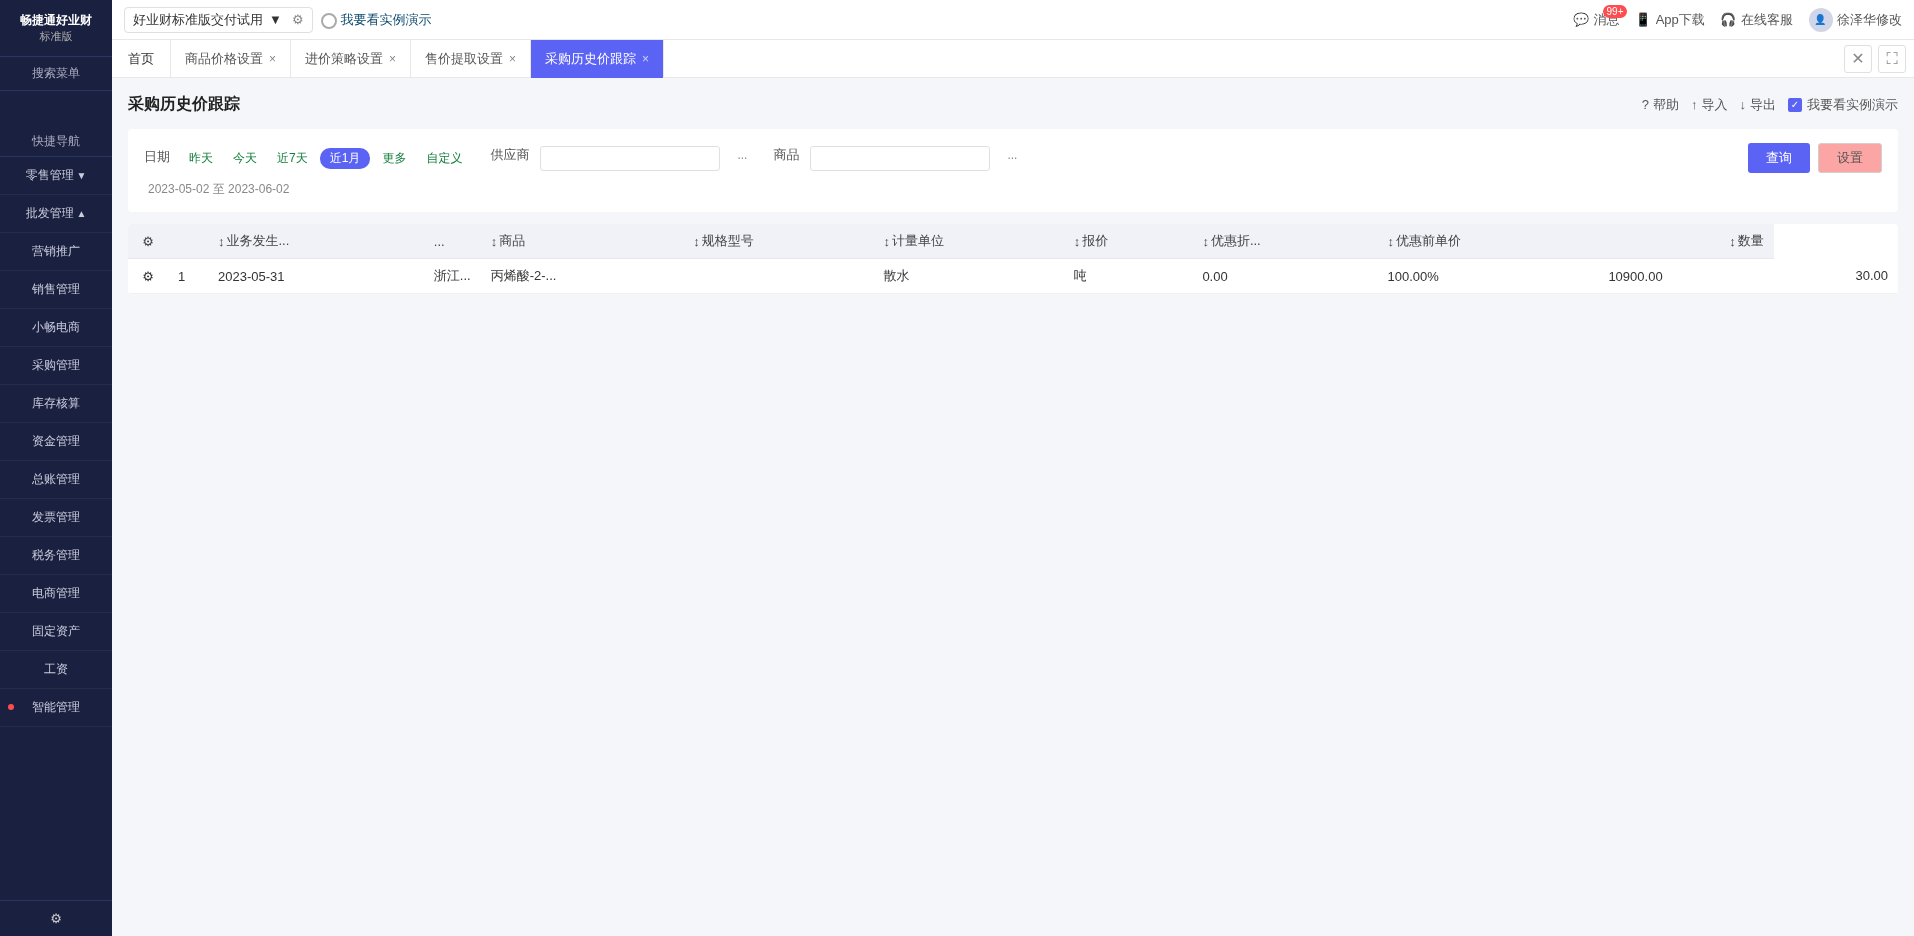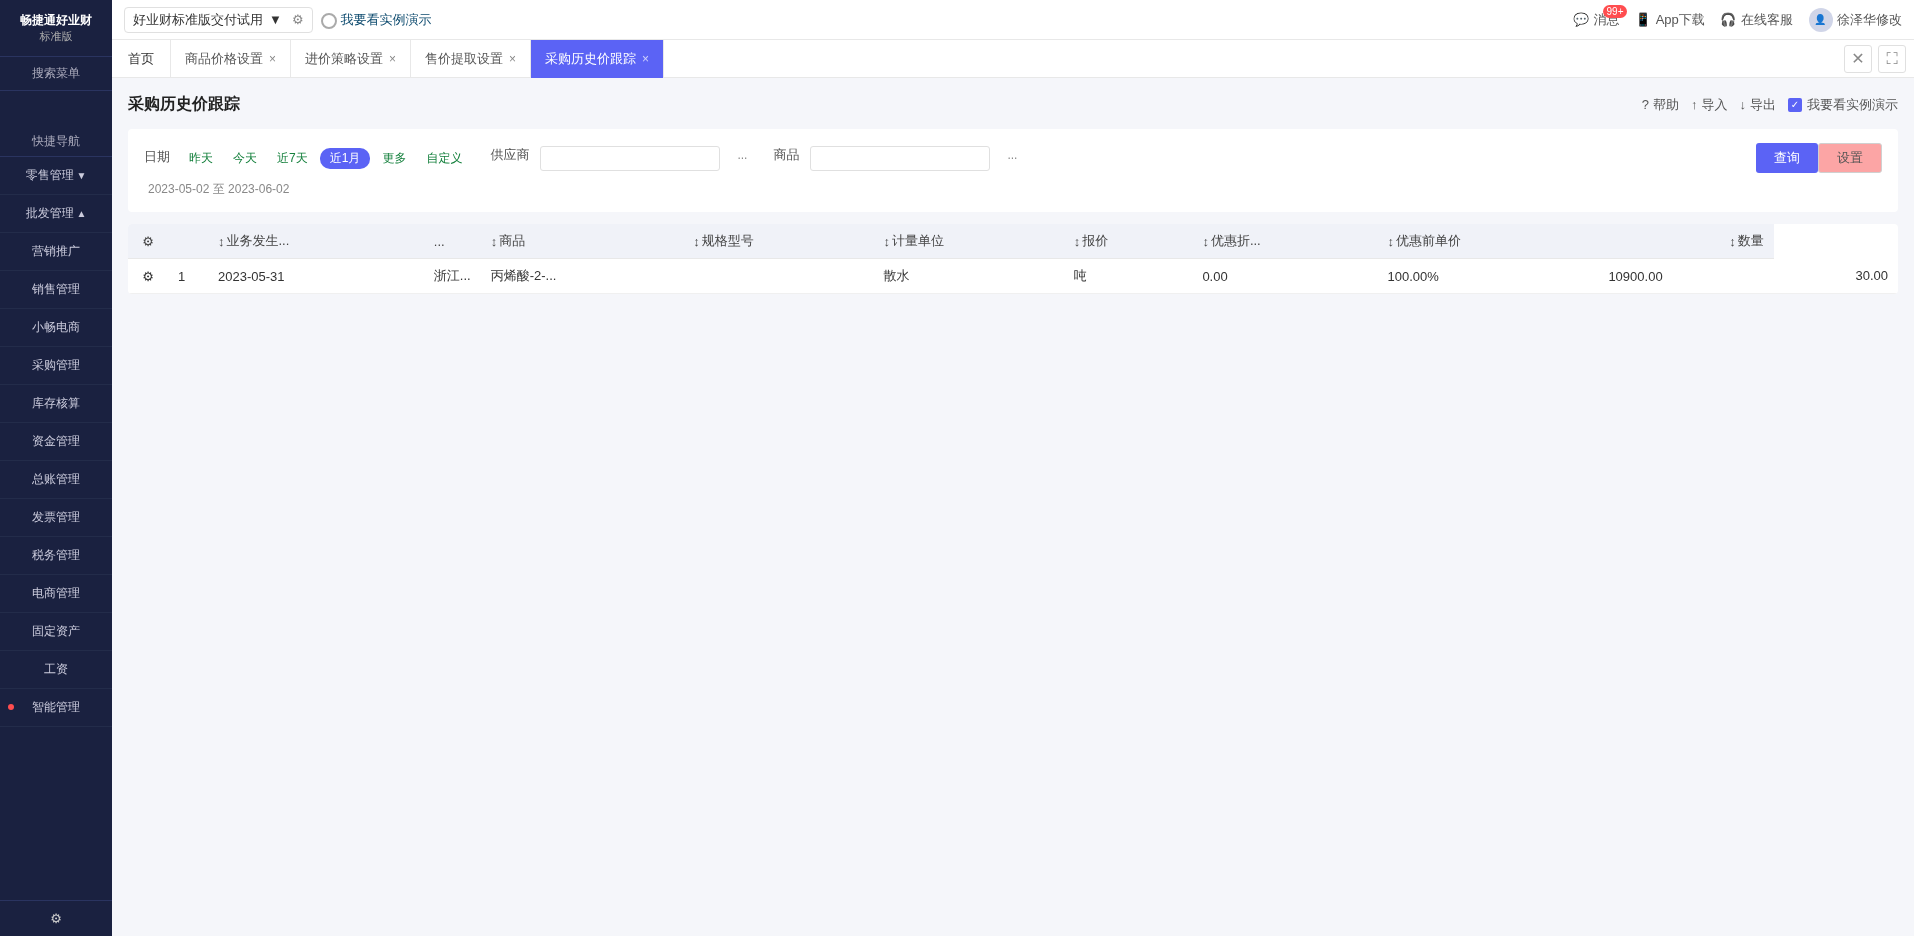--- a/index.html
+++ b/index.html
@@ -52,21 +52,21 @@
     .filter-panel { background: #fff; border-radius: 4px; padding: 14px 16px; margin-bottom: 12px; }
     .filter-row { display: flex; align-items: center; gap: 20px; }
     .filter-item { display: flex; align-items: flex-start; gap: 11px; }
     .filter-label { font-size: 13px; color: #555; white-space: nowrap; }
     .filter-dates { display: flex; align-items: center; gap: 4px; }
     .date-btn { padding: 2px 8px; border-radius: 3px; font-size: 12px; color: #15803d; cursor: pointer; border: none; background: transparent; }
     .date-btn.active { background: #5b63f5; color: #fff; border-radius: 10px; padding: 2px 10px; }
     .date-range { font-size: 12px; color: #888; margin-left: 4px; }
     .filter-input { border: 1px solid #e0e0e0; border-radius: 3px; padding: 4px 8px; font-size: 13px; width: 180px; outline: none; }
     .filter-more { color: #888; cursor: pointer; font-size: 12px; padding: 2px 6px; }
-    .filter-actions { margin-left: auto; display: flex; }
+    .filter-actions { margin-left: auto; display: flex; gap: 8px; }
     .btn-primary { background: #5b63f5; color: #fff; border: none; border-radius: 3px; padding: 5px 18px; font-size: 13px; cursor: pointer; }
     .btn-default { background: #fca5a5; color: #555; border: 1px solid #d0d0d0; border-radius: 3px; padding: 5px 18px; font-size: 13px; cursor: pointer; }
     .filter-row2 { margin-top: 8px; display: flex; align-items: center; gap: 20px; }
 
     
     .table-wrap { background: #fff; border-radius: 4px; overflow: auto; }
     table { width: 100%; border-collapse: collapse; font-size: 13px; }
     thead tr { background: #f0f2f8; }
     th { padding: 8px 10px; text-align: left; color: #444; font-weight: 500; border-bottom: 1px solid #e8e8e8; white-space: nowrap; }
     td { padding: 8px 10px; color: #333; border-bottom: 1px solid #f0f0f0; white-space: nowrap; }

